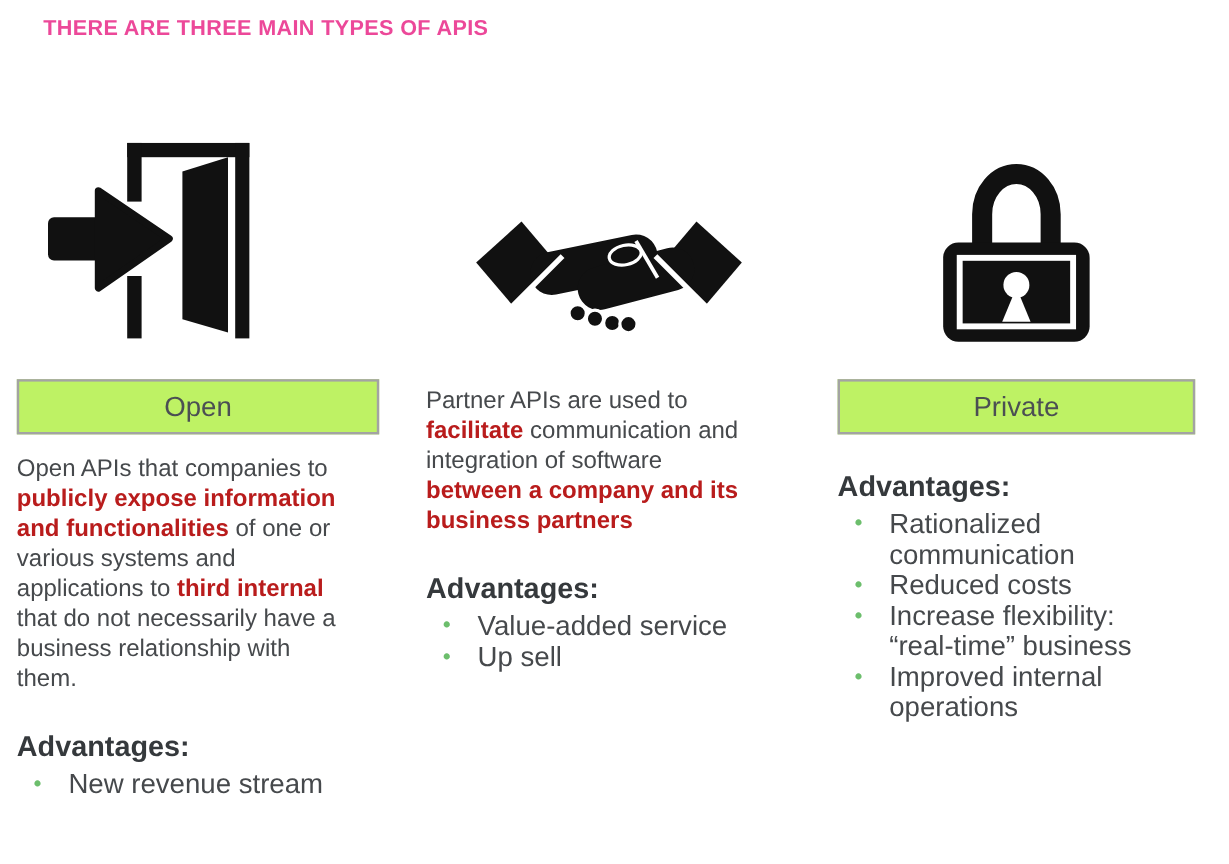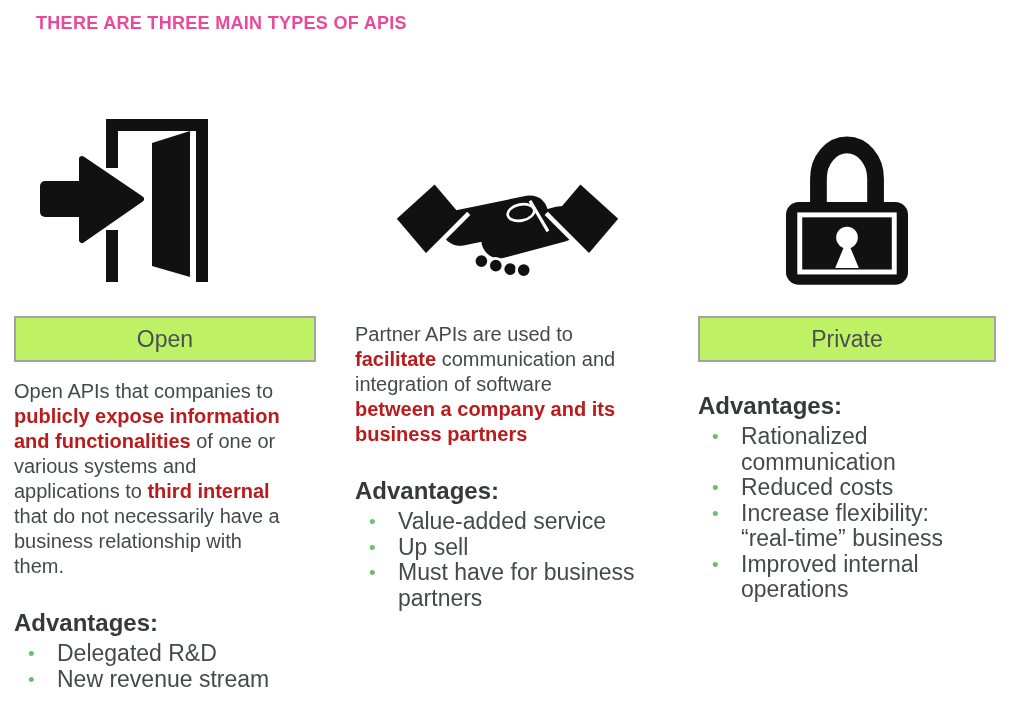--- a/index.html
+++ b/index.html
@@ -86,21 +86,20 @@
             <polygon points="42,40 101,80 42,121" stroke="#111111" stroke-width="6" stroke-linejoin="round"></polygon>
           </g>
         </svg>
       </div>
       <div class="type-box">
         <span>Open</span>
       </div>
       <p class="desc"><span>Open APIs that companies to </span><span class="bold">publicly expose information and functionalities</span><span> of one or various systems and applications to </span><span class="bold">third internal</span><span> that do not necessarily have a business relationship with them.</span></p>
       <div class="adv-head">Advantages:</div>
       <ul class="adv-list">
-          <li>Delegated R&amp;D</li>
           <li>New revenue stream</li>
         </ul>
     </section>
 
     <section class="col">
       <div class="icon-box">
         <svg class="icon-handshake" width="225" height="117" viewBox="0 0 250 130" aria-hidden="true">
           <polygon points="2,52 44,14 78,54 36,92" fill="#111111"></polygon>
           <polygon points="248,52 206,14 172,54 214,92" fill="#111111"></polygon>
           <line x1="72" y1="62" x2="150" y2="46" stroke="#111111" stroke-width="40" stroke-linecap="round"></line>
@@ -113,21 +112,20 @@
           <circle cx="143" cy="109" r="8" fill="#111111" stroke="#ffffff" stroke-width="3"></circle>
           <line x1="82" y1="46" x2="34" y2="94" stroke="#ffffff" stroke-width="5"></line>
           <line x1="168" y1="46" x2="216" y2="94" stroke="#ffffff" stroke-width="5"></line>
         </svg>
       </div>
       <p class="desc"><span>Partner APIs are used to </span><span class="bold">facilitate</span><span> communication and integration of software </span><span class="bold">between a company and its business partners</span></p>
       <div class="adv-head">Advantages:</div>
       <ul class="adv-list">
           <li>Value-added service</li>
           <li>Up sell</li>
-          <li>Must have for business partners</li>
         </ul>
     </section>
 
     <section class="col">
       <div class="icon-box">
         <svg class="icon-padlock" width="126" height="160" viewBox="0 0 128 162" aria-hidden="true">
           <path d="M35,90 V52 A29,34 0 0 1 93,52 V90" fill="none" stroke="#111111" stroke-width="17"></path>
           <rect x="2" y="76" width="124" height="84" rx="13" fill="#111111"></rect>
           <rect x="16" y="89" width="96" height="58" fill="none" stroke="#ffffff" stroke-width="5"></rect>
           <circle cx="64" cy="112" r="11" fill="#ffffff"></circle>

